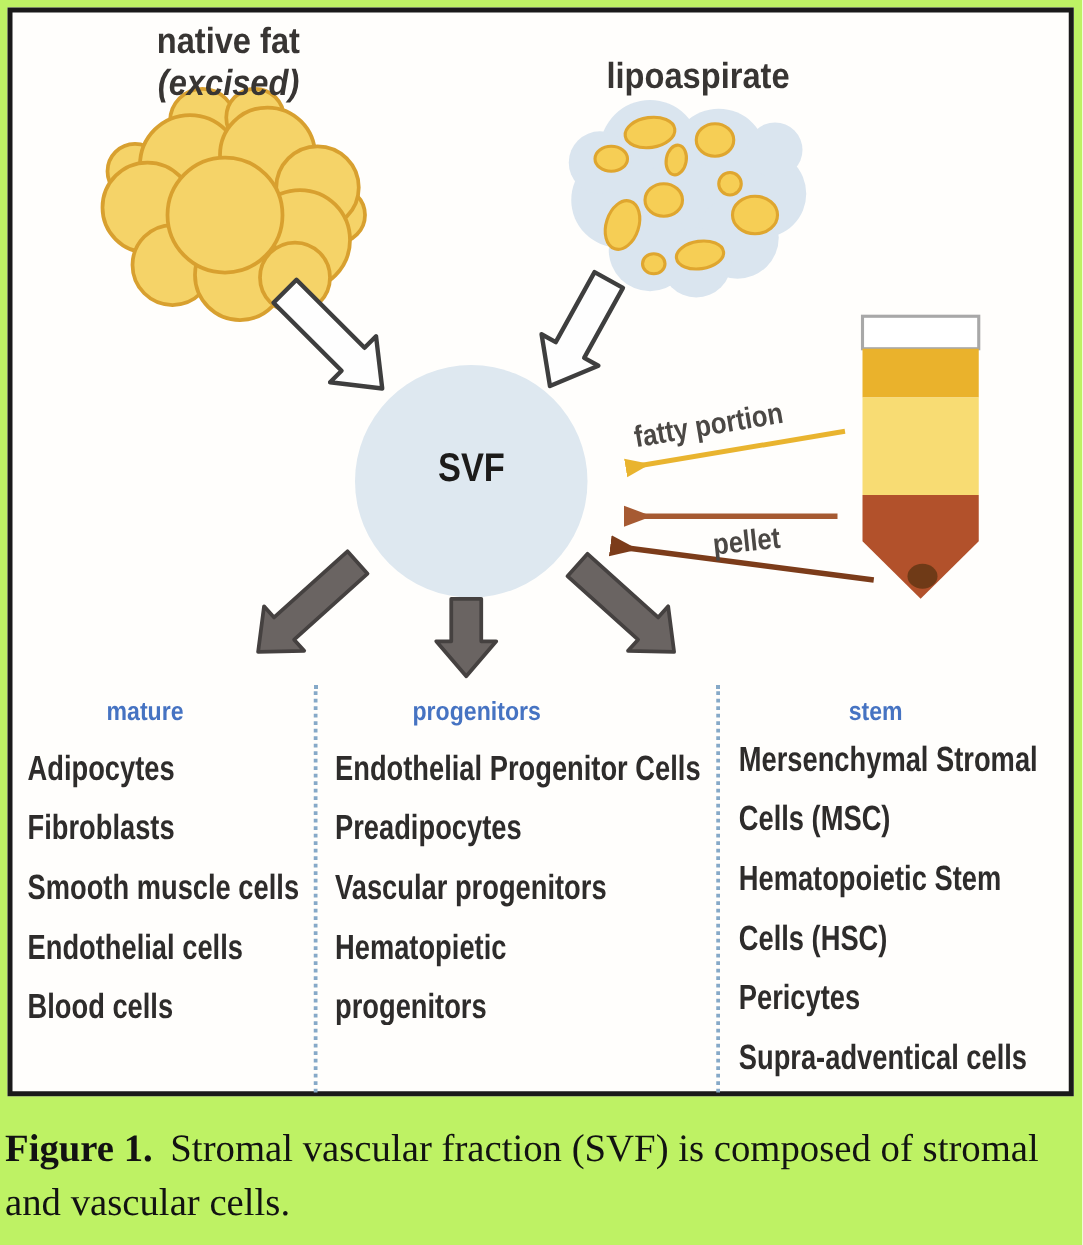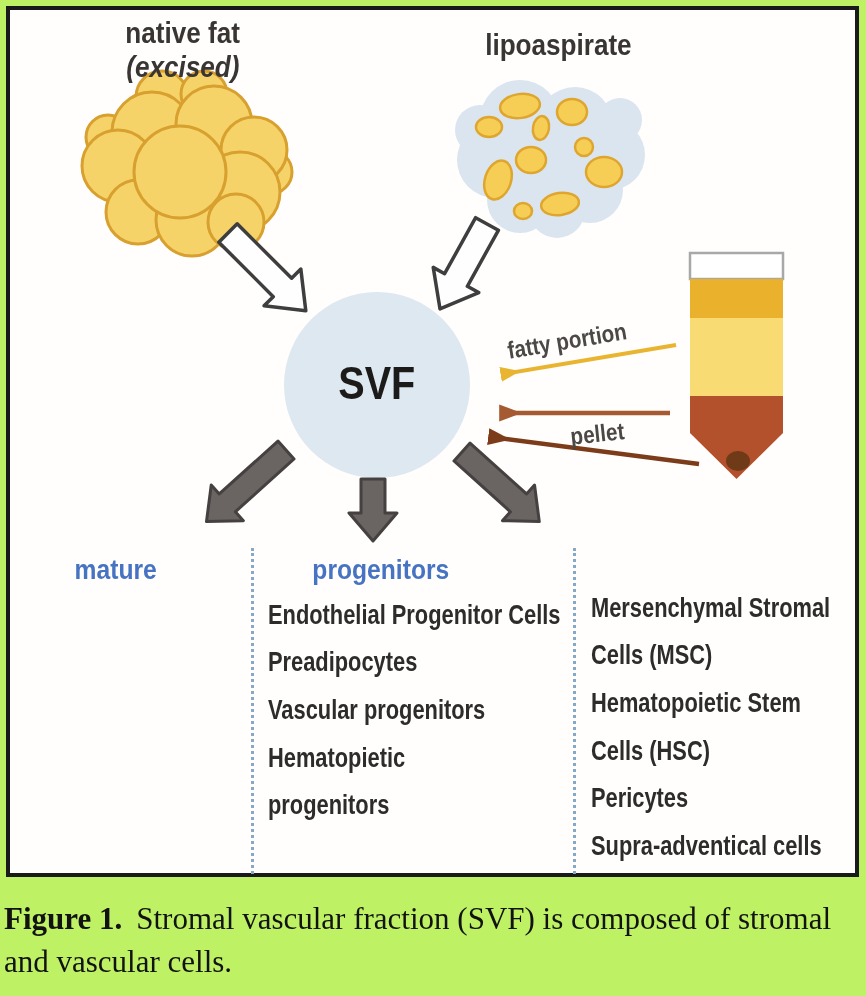--- a/index.html
+++ b/index.html
@@ -7,25 +7,25 @@
         font-family:"Liberation Sans",sans-serif;}
   #figure-border{position:absolute;left:6px;top:6px;width:853px;height:871px;
         box-sizing:border-box;border:4px solid #1a1a1a;background:#fffefc;z-index:0;}
   #shape-layer{position:absolute;left:0;top:0;z-index:1;}
   .t{position:absolute;z-index:2;font-weight:bold;color:#2e2c2b;white-space:nowrap;}
   .ctr{text-align:center;}
   .cx{display:inline-block;transform:scaleX(0.78);transform-origin:50% 50%;}
   .cxl{display:inline-block;transform:scaleX(0.78);transform-origin:0 50%;}
   .top-label{font-size:29px;line-height:34px;color:#383533;}
   .top-label .cx{transform:scaleX(0.9);}
-  .svf-label{font-size:46px;color:#1c1b1a;}
+  .svf-label{font-size:32px;color:#1c1b1a;}
   .svf-label .cx{transform:scaleX(0.86);}
   .tube-label{font-size:24px;color:#4b4845;}
   .tube-label .cx{transform:scaleX(0.86);}
-  .hdr{font-size:28px;color:#4673c2;line-height:30px;}
+  .hdr{font-size:21px;color:#4673c2;line-height:30px;}
   .hdr .cx{transform:scaleX(0.88);}
   .col{position:absolute;z-index:2;}
   .item{height:47.6px;display:flex;align-items:center;font-size:28px;font-weight:bold;
         color:#2e2c2b;white-space:nowrap;}
   .vdiv{position:absolute;top:548px;height:326px;width:0;border-left:3px dotted #86a9c8;z-index:1;}
   #caption{position:absolute;left:4px;top:897px;width:845px;z-index:2;
         font-family:"Liberation Serif",serif;font-size:31px;line-height:43px;color:#121212;}
   #caption .cap-label{font-weight:bold;margin-right:14px;margin-top:15px;}
 </style>
 </head>
@@ -124,42 +124,62 @@
 
   <div class="vdiv" style="left:251px;"></div>
   <div class="vdiv" style="left:573px;"></div>
 
   <div class="t top-label ctr" style="left:83px;top:16px;width:200px;">
     <span class="cx">native fat</span>
   </div>
   <div class="t top-label ctr" style="left:83px;top:50px;width:200px;font-style:italic;">
     <span class="cx">(excised)</span>
   </div>
-  <div class="t top-label ctr" style="left:458px;top:28px;width:200px;">
+  <div class="t top-label ctr" style="left:458px;top:44px;width:200px;">
     <span class="cx">lipoaspirate</span>
   </div>
 
   <div class="t svf-label ctr" style="left:277px;top:356px;width:200px;">
     <span class="cx">SVF</span>
   </div>
 
   <div class="t tube-label ctr" style="left:467px;top:327px;width:200px;transform:rotate(-9.5deg);">
     <span class="cx">fatty portion</span>
   </div>
   <div class="t tube-label ctr" style="left:497px;top:420px;width:200px;transform:rotate(-6deg);">
     <span class="cx">pellet</span>
   </div>
 
   <div class="t hdr ctr" style="left:16px;top:555px;width:200px;">
     <span class="cx">mature</span>
   </div>
   <div class="t hdr ctr" style="left:281px;top:555px;width:200px;">
     <span class="cx">progenitors</span>
   </div>
-
+  <div class="t hdr ctr" style="left:601px;top:555px;width:200px;">
+    <span class="cx">stem</span>
+  </div>
+
+  <div class="col" style="left:22px;top:591px;">
+    <div class="item">
+        <span class="cxl">Adipocytes</span>
+      </div>
+    <div class="item">
+        <span class="cxl">Fibroblasts</span>
+      </div>
+    <div class="item">
+        <span class="cxl">Smooth muscle cells</span>
+      </div>
+    <div class="item">
+        <span class="cxl">Endothelial cells</span>
+      </div>
+    <div class="item">
+        <span class="cxl">Blood cells</span>
+      </div>
+  </div>
 
   <div class="col" style="left:268px;top:591px;">
     <div class="item">
         <span class="cxl">Endothelial Progenitor Cells</span>
       </div>
     <div class="item">
         <span class="cxl">Preadipocytes</span>
       </div>
     <div class="item">
         <span class="cxl">Vascular progenitors</span>

